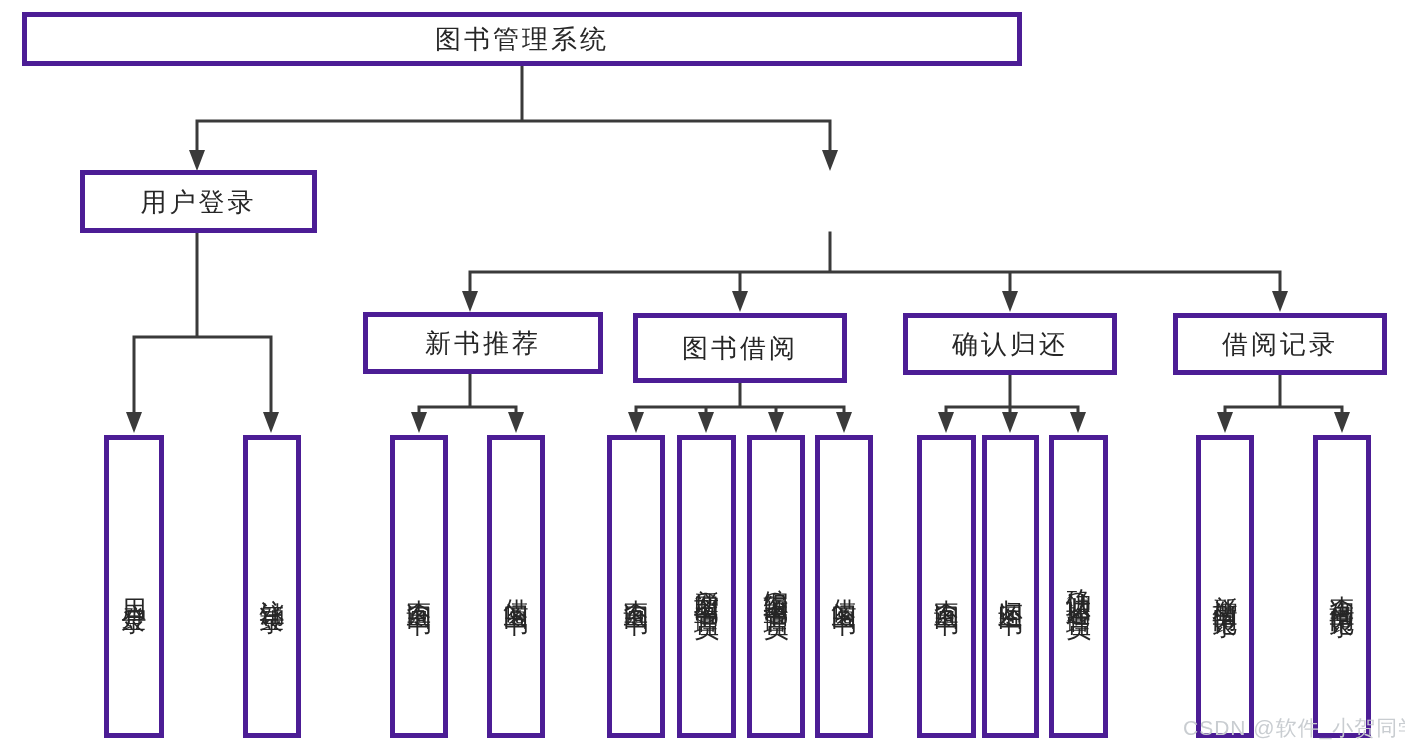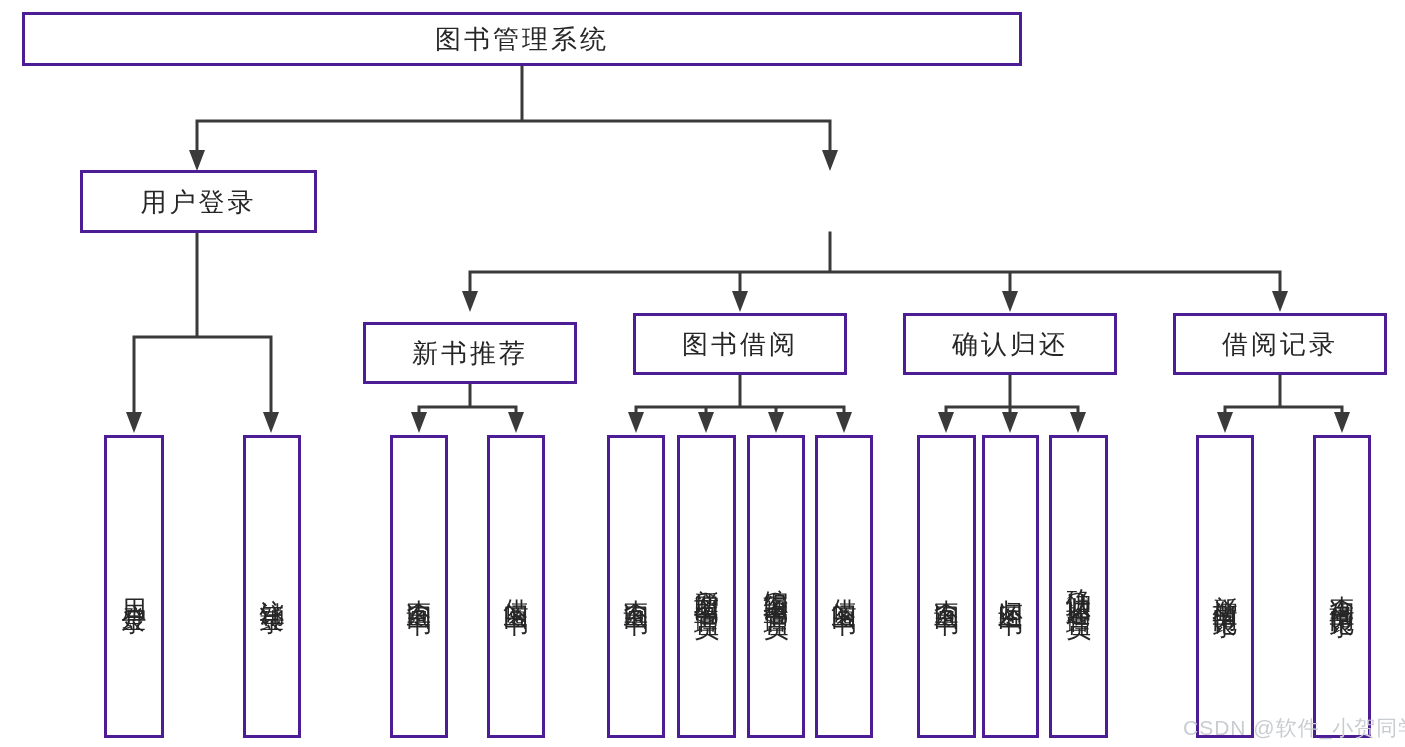--- a/index.html
+++ b/index.html
@@ -8,42 +8,42 @@
     width:1405px;height:747px;
     background:#ffffff;
     font-family:"Liberation Sans","DejaVu Sans",sans-serif;
     color:#262626;
     overflow:hidden;
   }
   svg.wires{position:absolute;left:0;top:0;width:1405px;height:747px;z-index:1;}
   .box{
     position:absolute;
     background:#ffffff;
-    border:3px solid #4c1d95;
+    border:5px solid #4c1d95;
     box-sizing:border-box;
     display:flex;align-items:center;justify-content:center;
     z-index:2;
   }
   .h{font-size:26px;letter-spacing:3px;line-height:1;white-space:nowrap;}
   .v span{
     writing-mode:vertical-rl;
     text-orientation:mixed;
     font-size:25px;
     letter-spacing:4px;
     line-height:1;
     white-space:nowrap;
   }
   
   #n-root{left:22px;top:12px;width:1000px;height:54px;}
   
   #n-user-login{left:80px;top:170px;width:237px;height:63px;}
   #n-book-mgmt{left:712px;top:169px;width:236px;height:64px;}
   
-  #n-newbook{left:363px;top:322px;width:214px;height:62px;}
-  #n-borrow {left:633px;top:313px;width:214px;height:62px;}
+  #n-newbook{left:363px;top:312px;width:240px;height:62px;}
+  #n-borrow {left:633px;top:313px;width:214px;height:70px;}
   #n-current{left:903px;top:313px;width:214px;height:62px;}
   #n-record {left:1173px;top:313px;width:214px;height:62px;}
   
   .leaf{top:435px;height:303px;}
   #l1{left:104px;width:60px;}
   #l2{left:243px;width:58px;}
   #l3{left:390px;width:58px;}
   #l4{left:487px;width:58px;}
   #l5{left:607px;width:58px;}
   #l6{left:677px;width:59px;}

